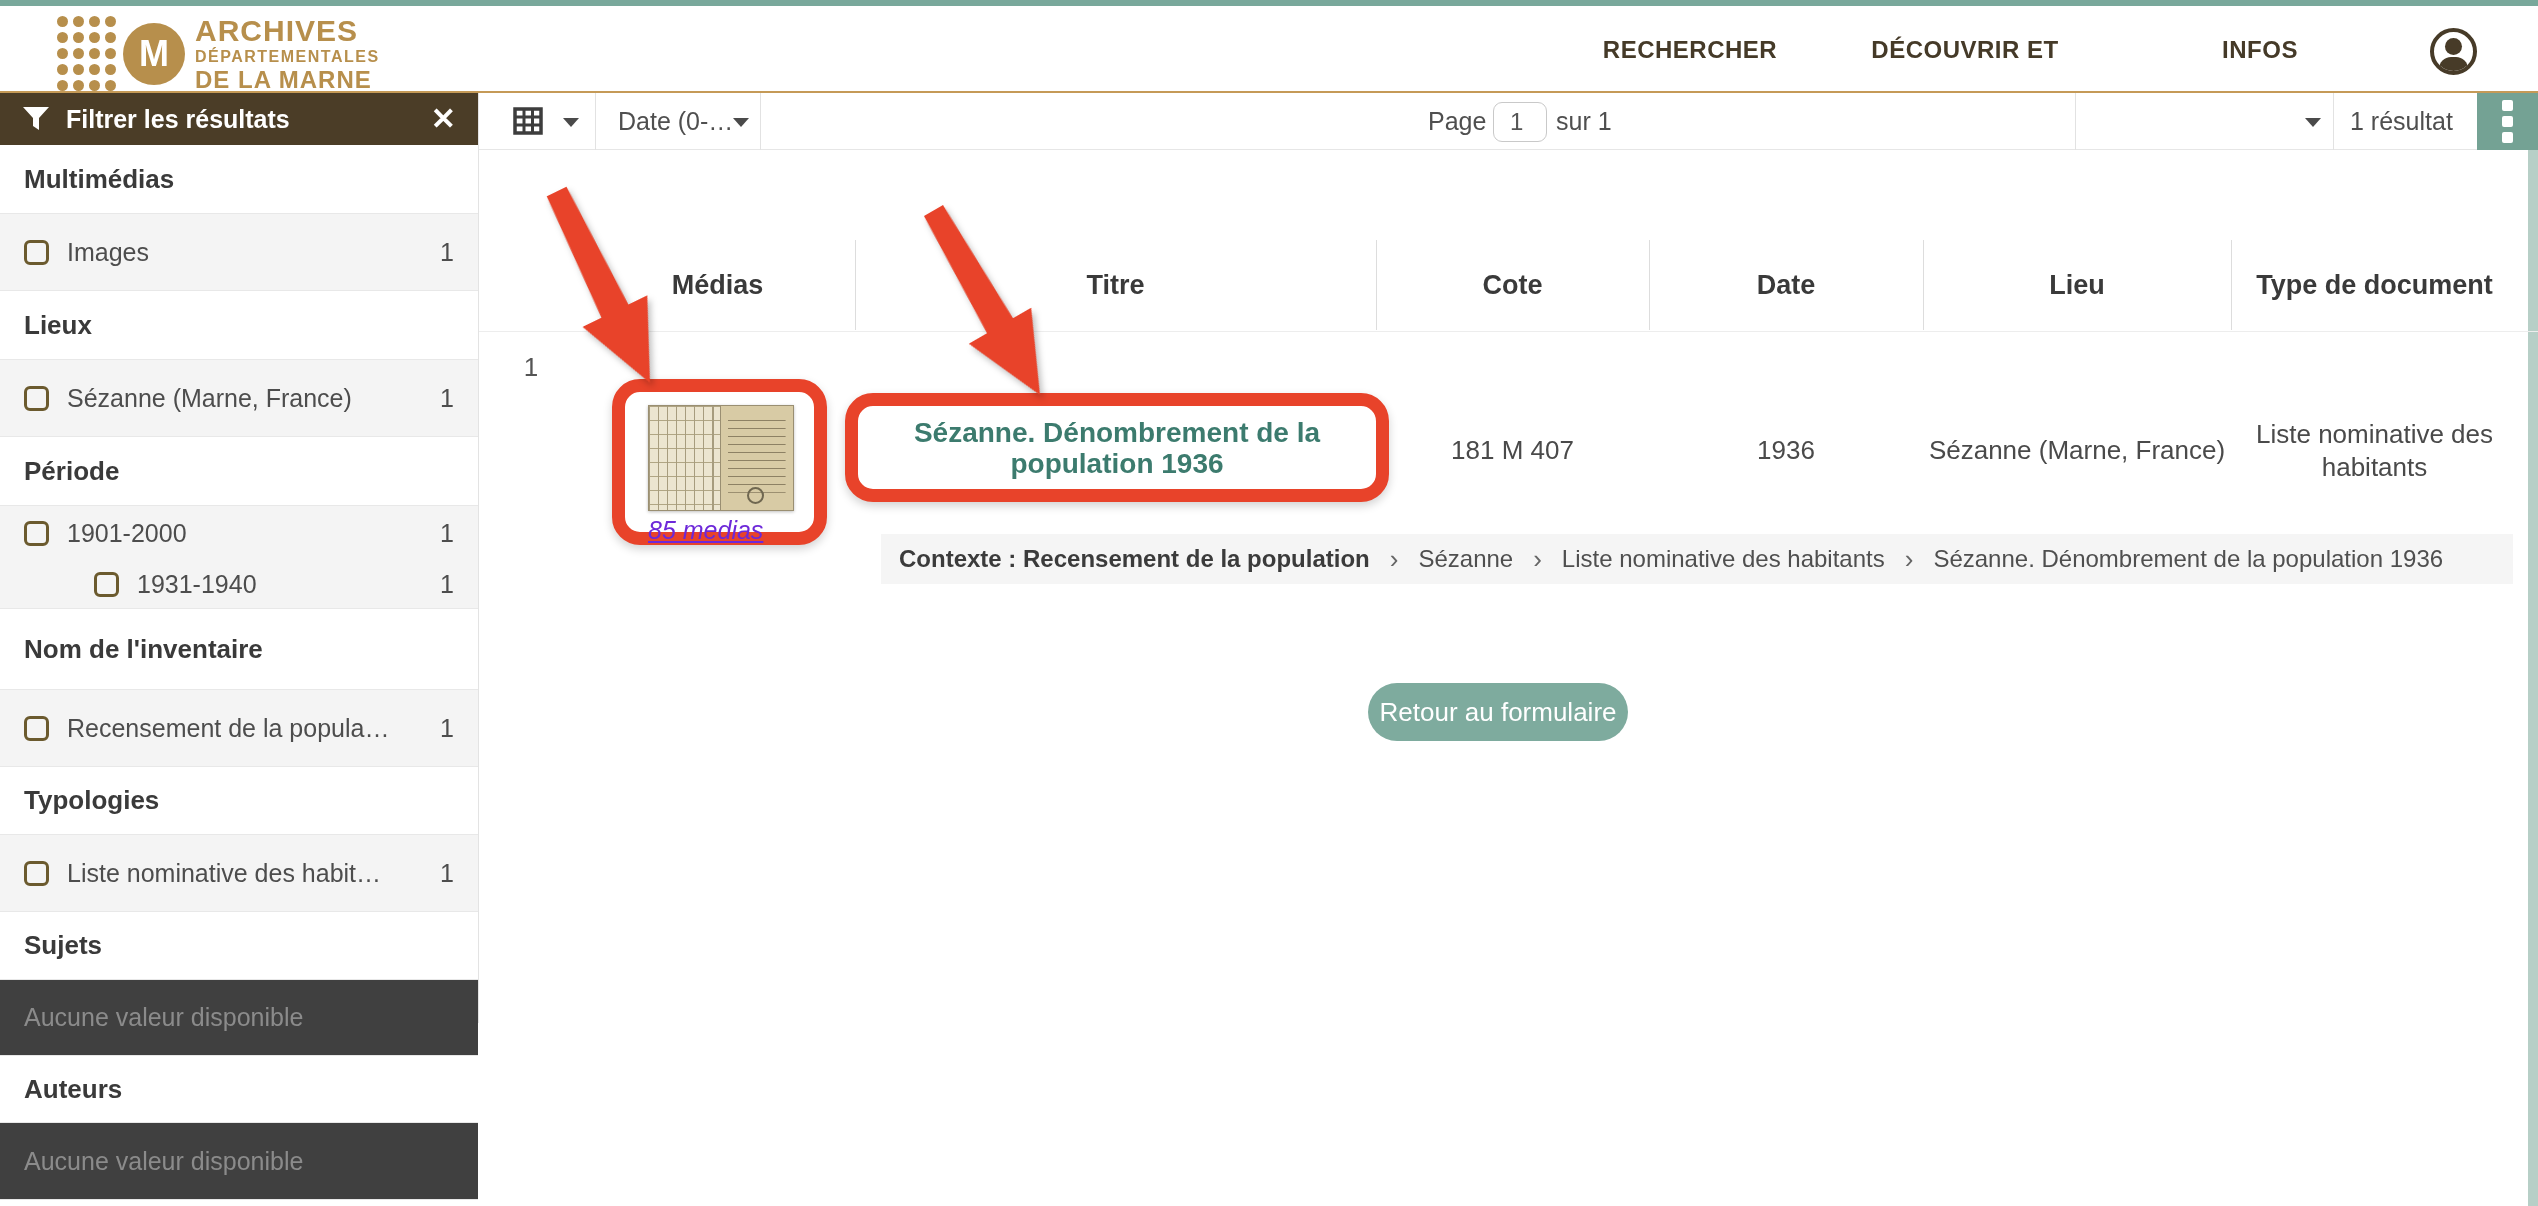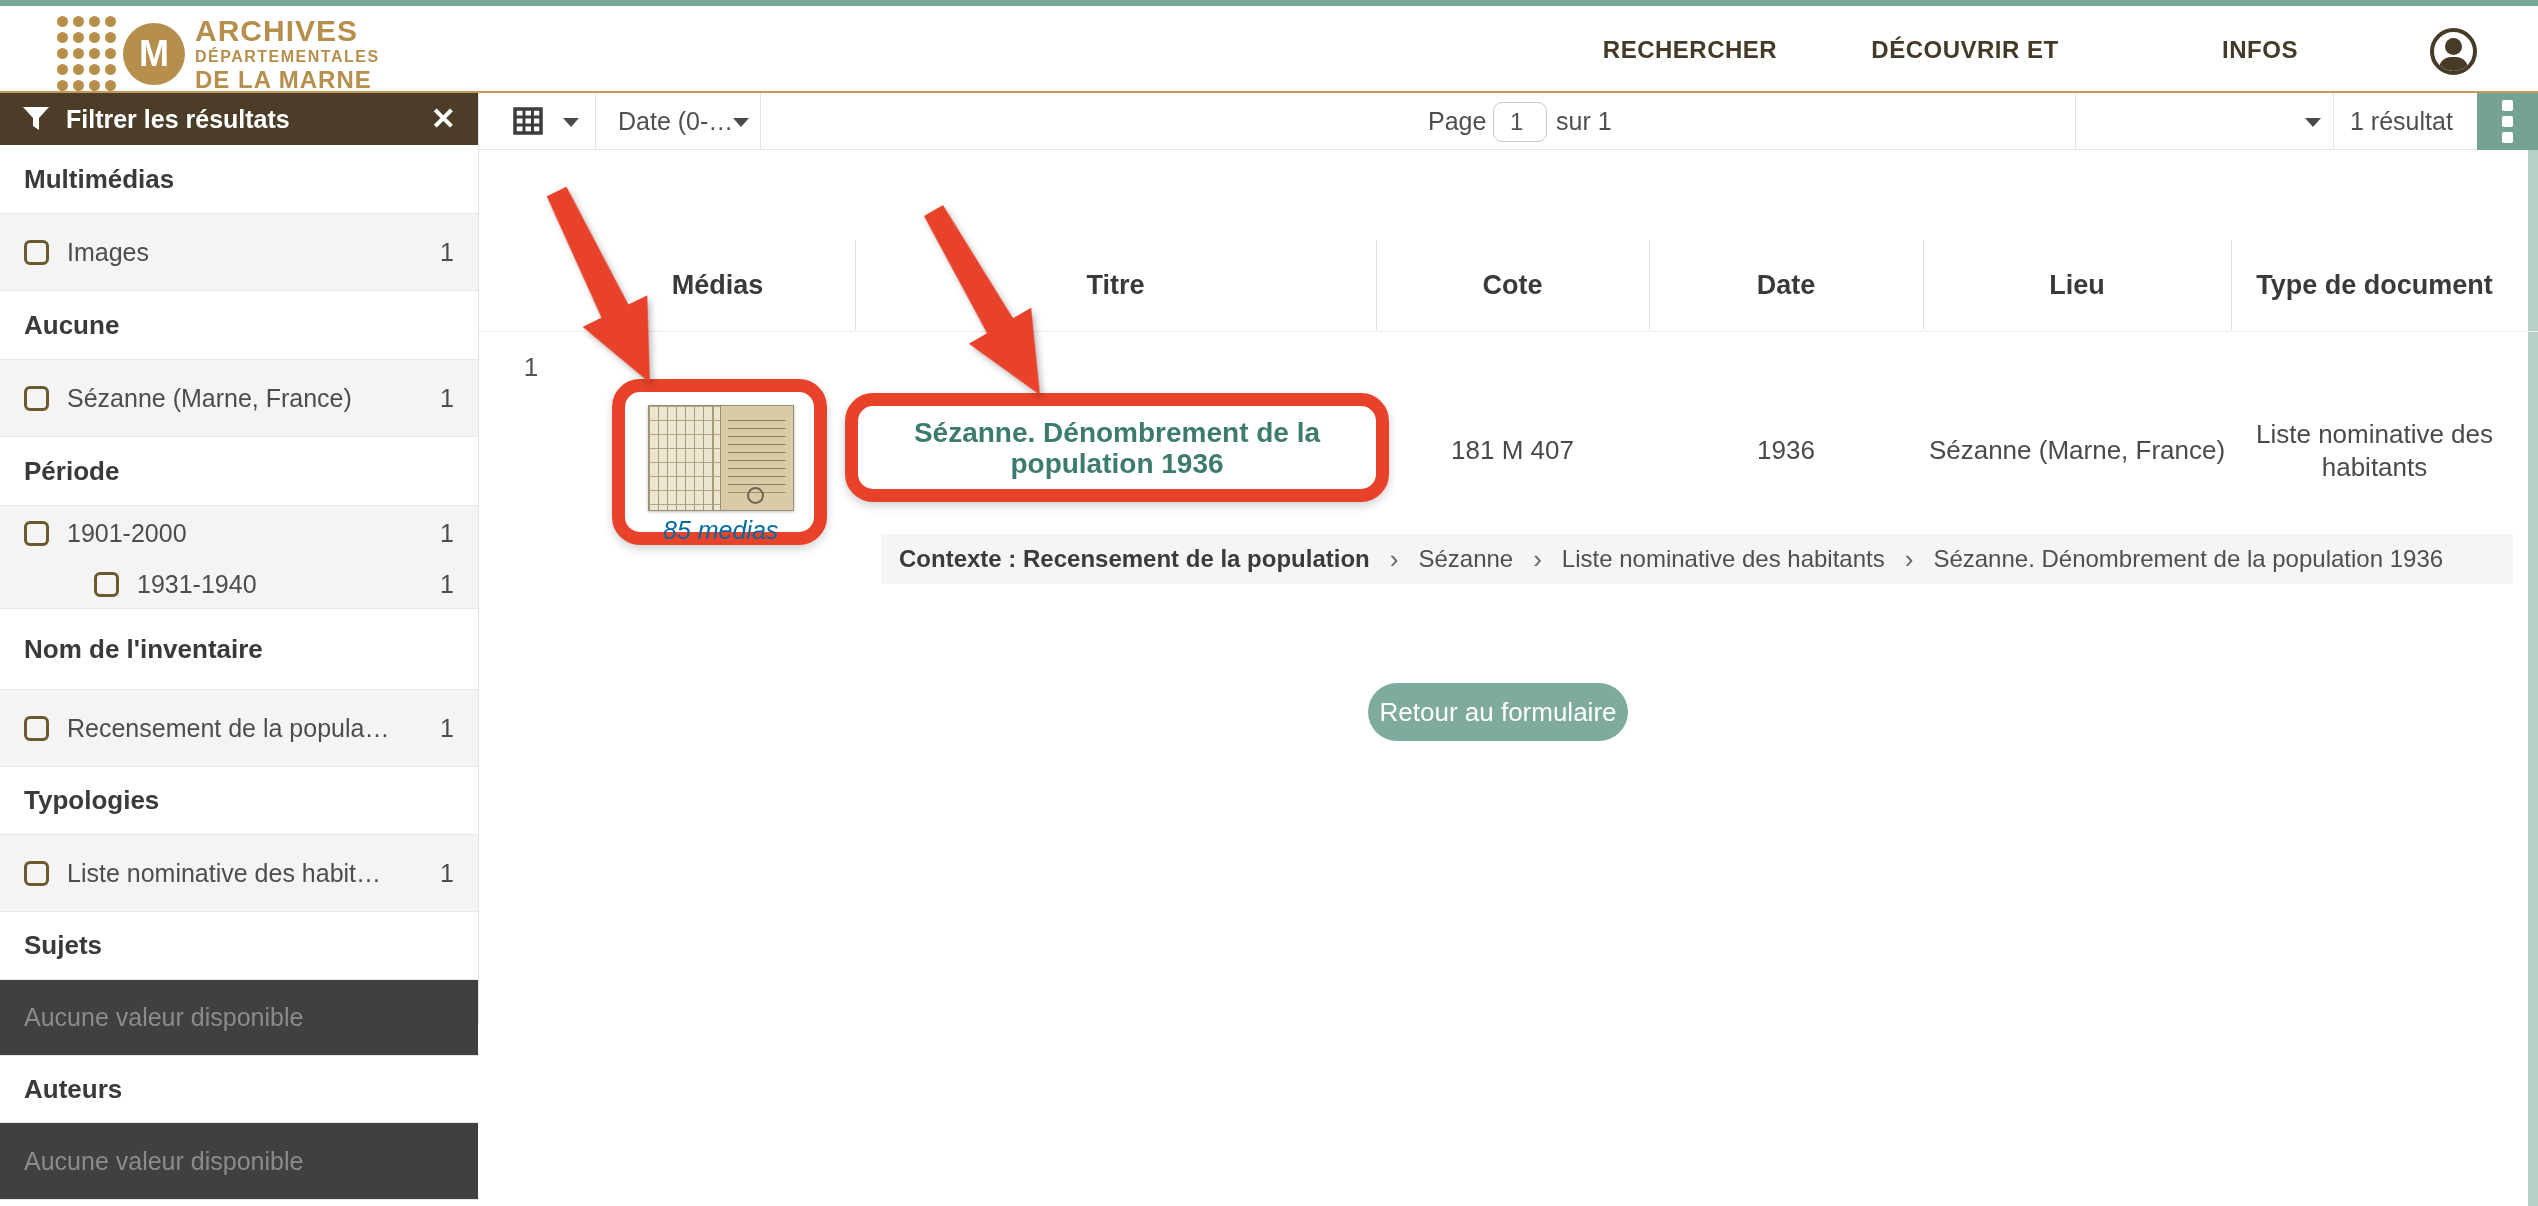--- a/index.html
+++ b/index.html
@@ -83,21 +83,21 @@
     box-shadow:0 1px 3px rgba(0,0,0,0.25); }
   .pg { height:100%; }
   .pg-left { width:50%; background:#ece5d0;
     background-image:repeating-linear-gradient(90deg,#a79c7e 0 1px,transparent 1px 9px),
                      linear-gradient(#b0a584 1px,transparent 1px);
     background-size:64px 100%, 100% 14px; border:1px solid #9a8f72; }
   .pg-right { width:50%; background:#d8cba5; border:1px solid #9a8f72; border-left:none; position:relative;
     background-image:repeating-linear-gradient(#8d8164 0 1px,transparent 1px 8px);
     background-size:80% 70%; background-position:7px 14px; background-repeat:no-repeat; }
   .stamp { position:absolute; left:26px; bottom:6px; width:17px; height:17px; border:2px solid #6f6750; border-radius:50%; }
-  .thumb-cap { position:absolute; left:38px; top:124px; font-style:italic; font-size:25px; color:#0369a1; }
+  .thumb-cap { position:absolute; left:23px; top:124px; font-style:italic; font-size:25px; color:#6d28d9;text-decoration:underline; }
 
   .title-link { width:520px; text-align:center; font-weight:700; font-size:28px; line-height:31px;
     color:#3c7b6e; cursor:pointer; }
 
   
   .breadcrumb { position:absolute; left:881px; top:534px; width:1632px; height:50px; background:#f5f5f5;
     display:flex; align-items:center; padding-left:18px; gap:20px; font-size:24px; color:#4f4f4f; }
   .bc-prefix { font-weight:700; color:#3b3b3b; }
   .bc-sep { color:#666; font-size:26px; }
   .bc-item { cursor:pointer; }
@@ -163,21 +163,21 @@
     <span class="x">✕</span>
   </div>
 
   <div class="f-sec" style="height:68px">Multimédias</div>
   <div class="f-opt" style="height:78px">
     <span class="cb"></span>
     <span>Images</span>
     <span class="opt-count">1</span>
   </div>
 
-  <div class="f-sec" style="height:68px">Aucune</div>
+  <div class="f-sec" style="height:68px">Lieux</div>
   <div class="f-opt" style="height:78px">
     <span class="cb"></span>
     <span>Sézanne (Marne, France)</span>
     <span class="opt-count">1</span>
   </div>
 
   <div class="f-sec" style="height:68px">Période</div>
   <div class="grp">
     <div class="f-opt" style="height:54px">
       <span class="cb"></span>

